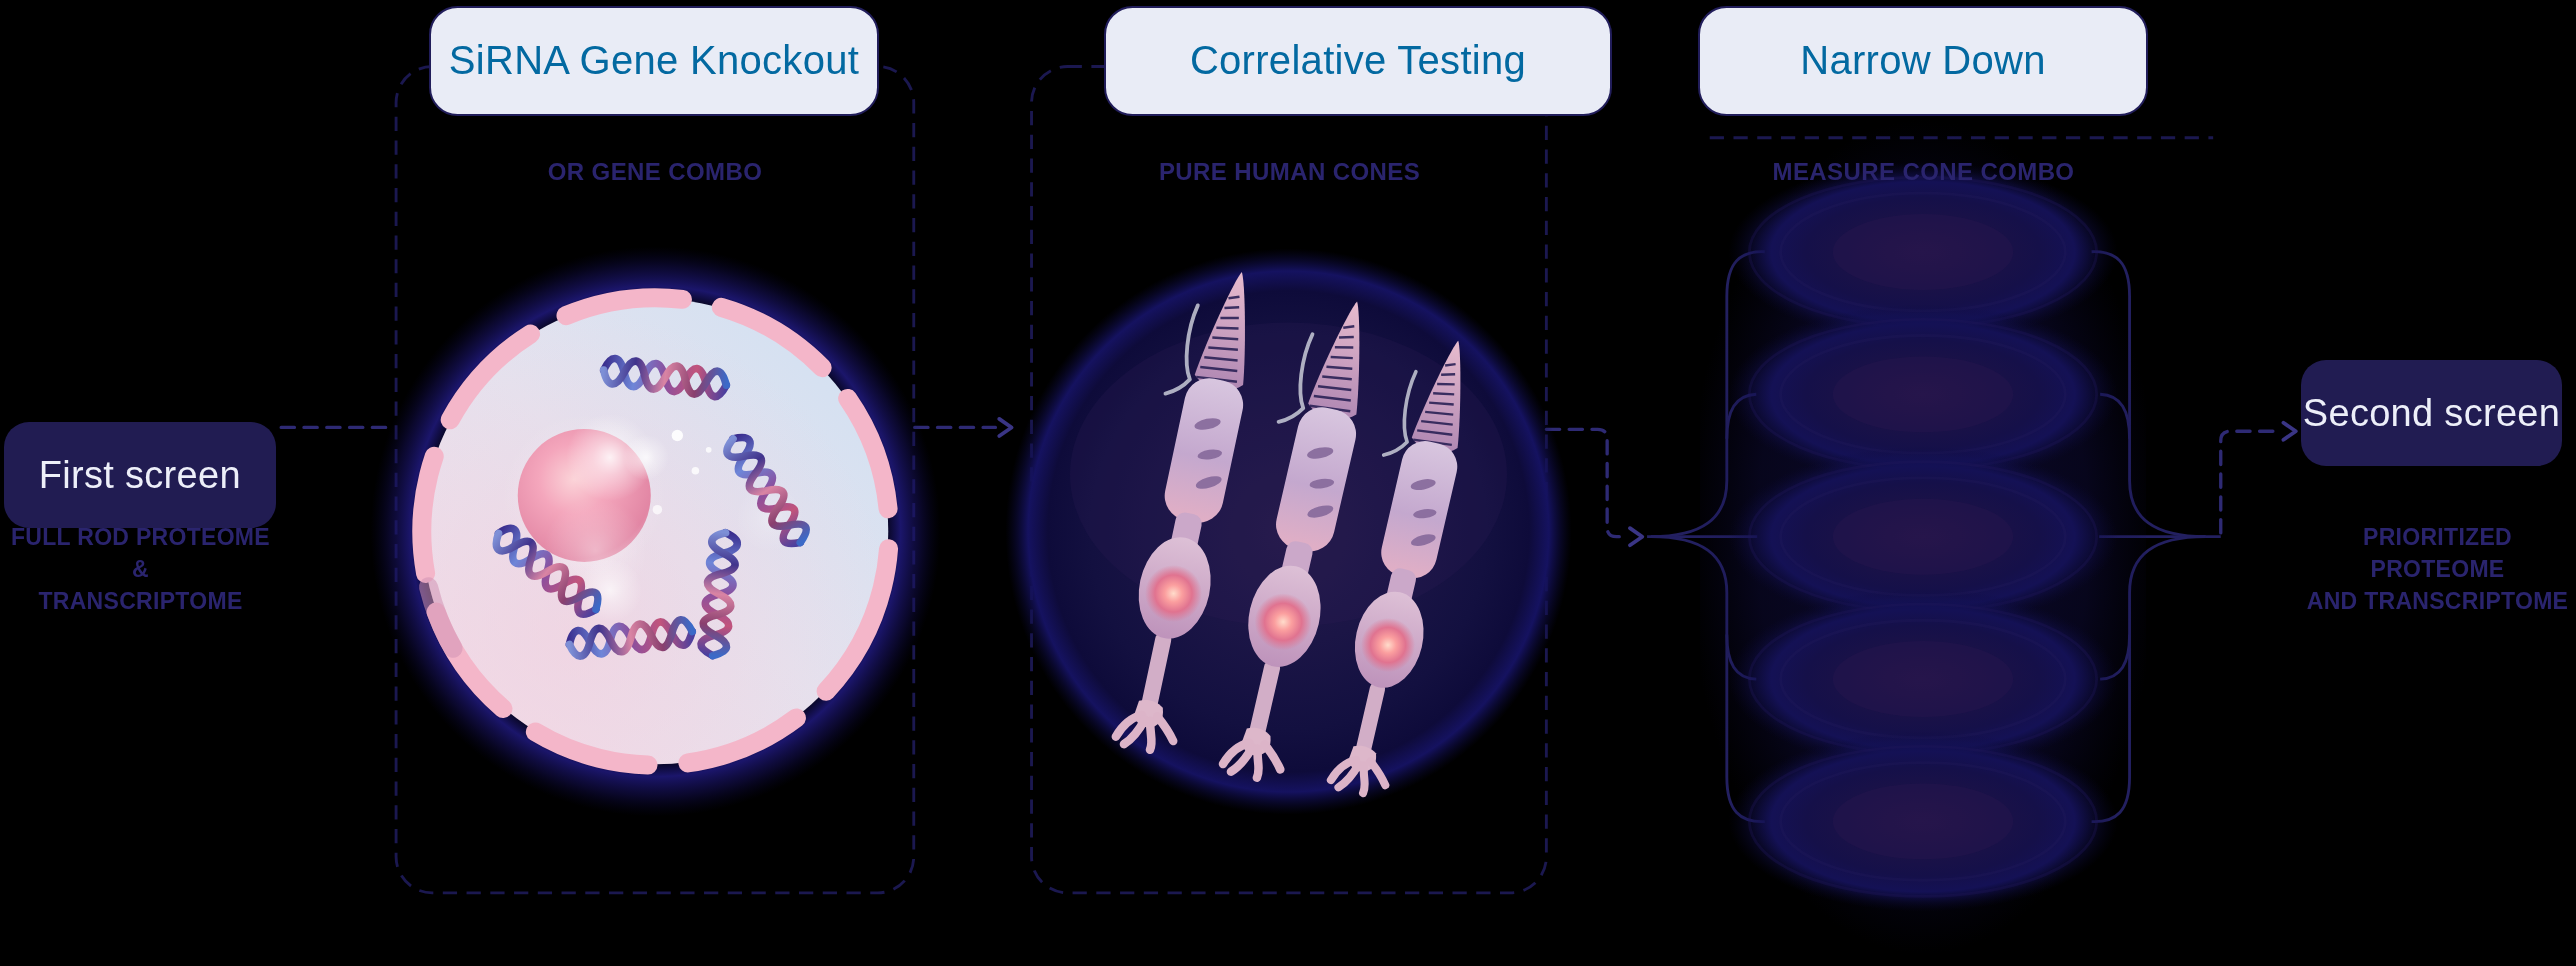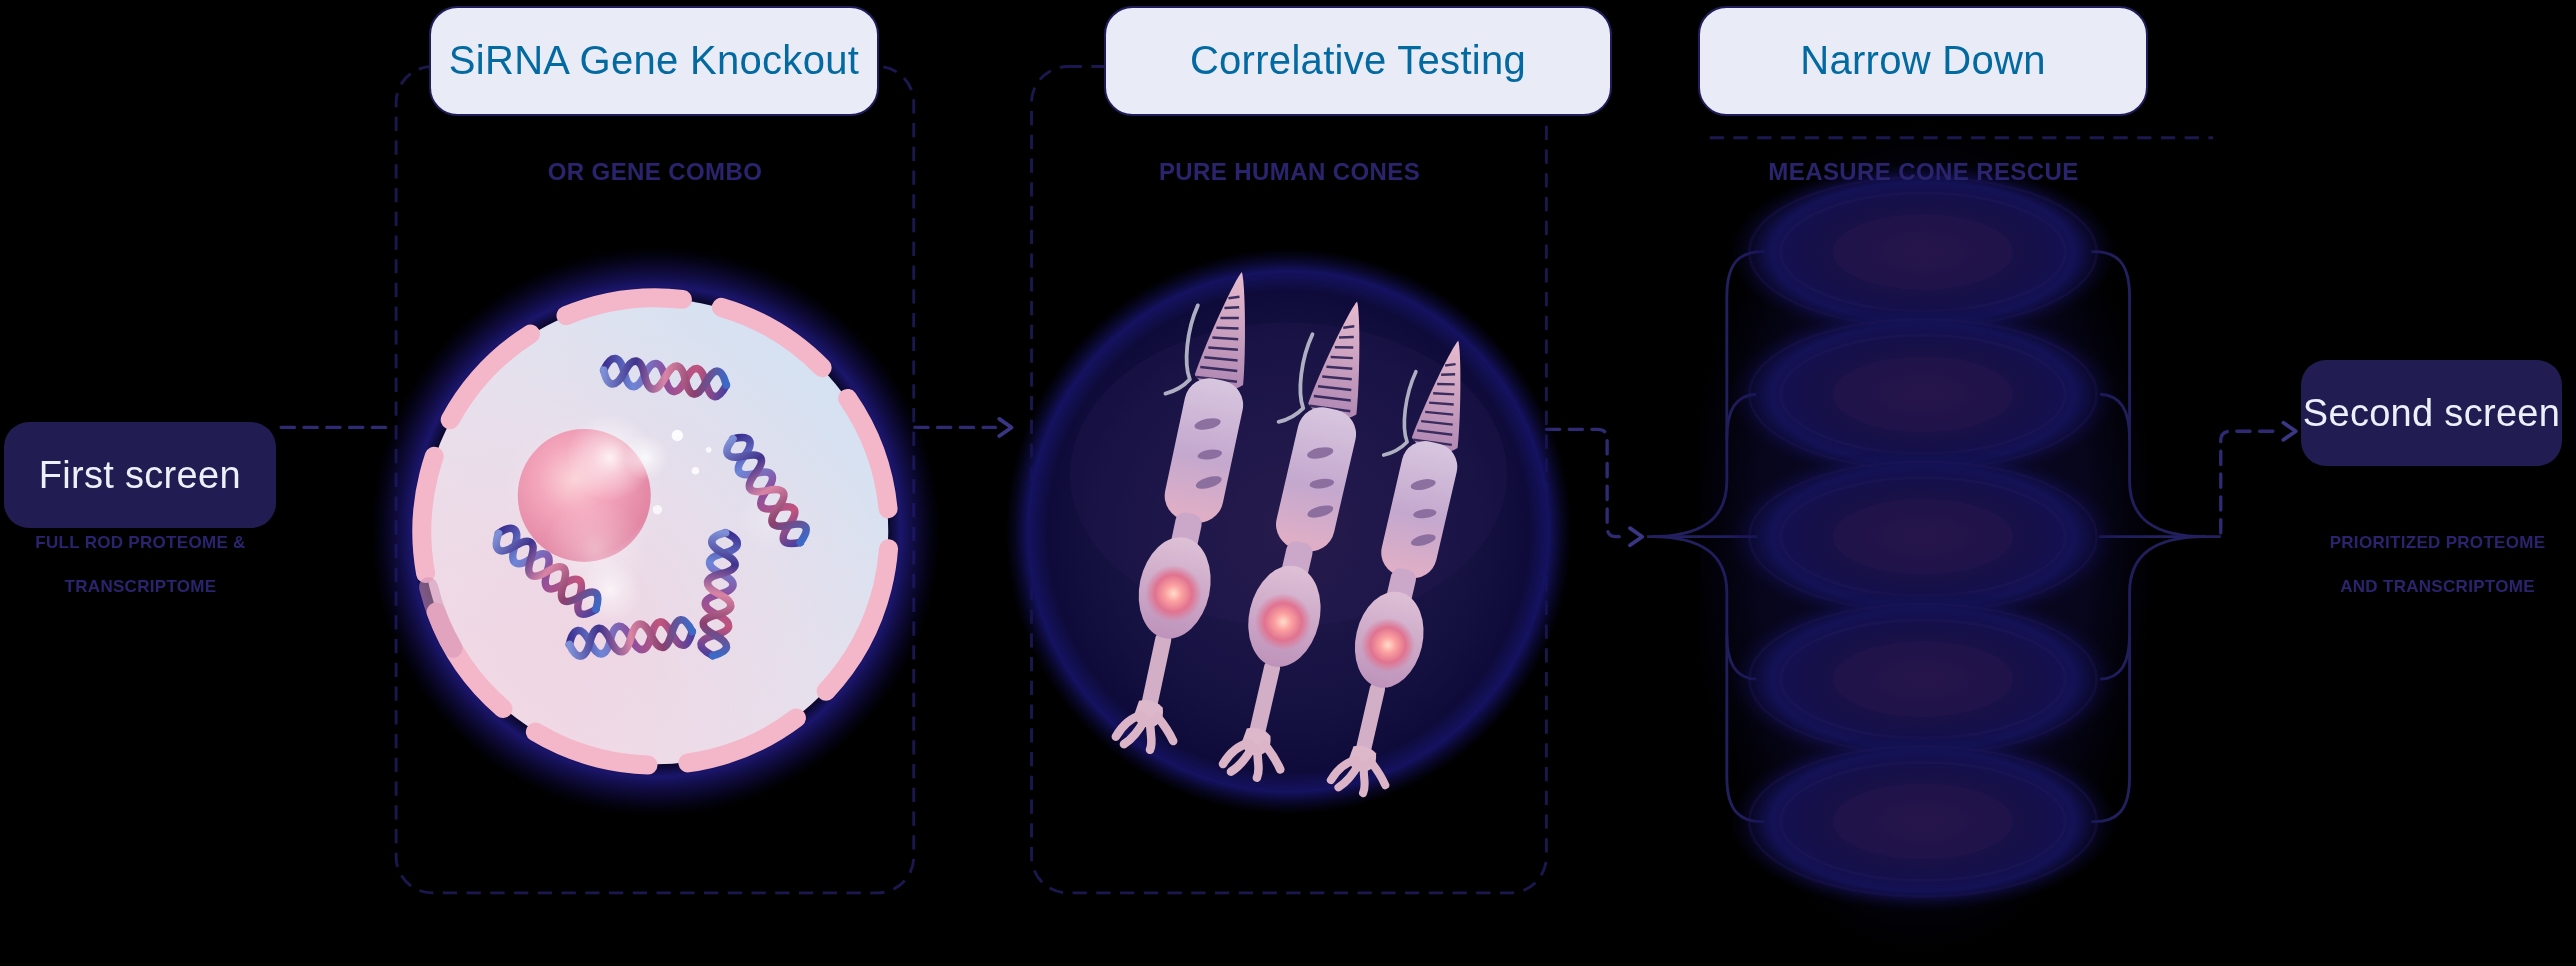--- a/index.html
+++ b/index.html
@@ -15,21 +15,21 @@
         font-size:40px;font-weight:500;color:#0369a1;box-sizing:border-box;letter-spacing:0.3px;}
   #pill1{left:429px;top:5.7px;width:450px;}
   #pill2{left:1064px;top:5.7px;width:508px;margin-left:40px;}
   #pill3{left:1698px;top:5.7px;width:450px;}
   .node{position:absolute;height:106px;background:#211C52;border-radius:25px;display:flex;
         align-items:center;justify-content:center;font-size:38px;color:#EDEFF9;letter-spacing:0.3px;}
   #node-first{left:3.8px;top:374px;width:272px;margin-top:48px;}
   #node-second{left:2301px;top:360px;width:261px;}
   .subtitle{position:absolute;text-align:center;font-size:24px;font-weight:700;color:#2A246E;
             letter-spacing:0.4px;line-height:35px;}
-  .subtitle.small{font-size:17px;letter-spacing:0.3px;line-height:44px;}
+  .subtitle.small{font-size:23px;letter-spacing:0.3px;line-height:32px;}
   #sub1{left:396px;width:518px;top:154px;}
   #sub2{left:1032px;width:515px;top:154px;}
   #sub3{left:1667px;width:513px;top:154px;}
   #sub-first{left:0;width:281px;top:521px;}
   #sub-second{left:2295px;width:285px;top:521px;}
 </style>
 </head>
 <body>
 
 <div class="canvas">
@@ -262,21 +262,21 @@
     <span>Narrow Down</span>
   </div>
 
   <div class="subtitle" id="sub1">
     <div>OR GENE COMBO</div>
   </div>
   <div class="subtitle" id="sub2">
     <div>PURE HUMAN CONES</div>
   </div>
   <div class="subtitle" id="sub3">
-    <div>MEASURE CONE RESCUE</div>
+    <div>MEASURE CONE COMBO</div>
   </div>
 
   <div class="node" id="node-first">
     <span>First screen</span>
   </div>
   <div class="node" id="node-second">
     <span>Second screen</span>
   </div>
   <div class="subtitle small" id="sub-first">
     <div>FULL ROD PROTEOME &amp;</div>

